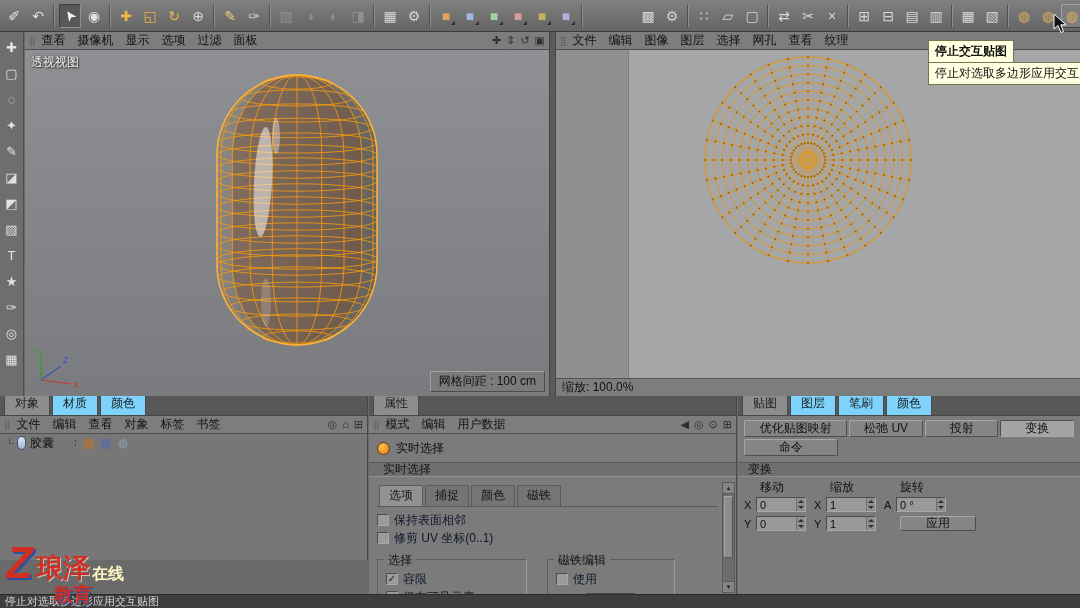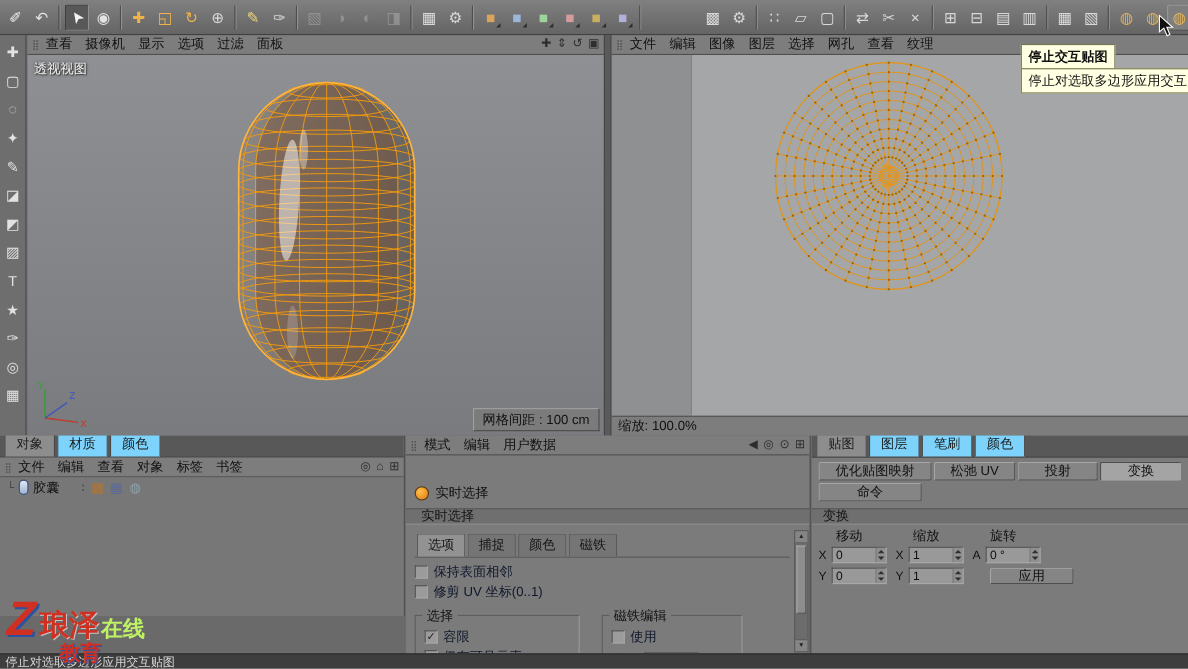--- a/index.html
+++ b/index.html
@@ -134,21 +134,21 @@
 
   
   .tooltip{position:absolute;left:928px;top:40px;z-index:80;}
   .tt-title{width:max-content;background:#ffffe1;border:1px solid #76764c;padding:2px 6px;font-weight:bold;color:#101010;}
   .tt-body{width:max-content;background:#ffffe1;border:1px solid #76764c;padding:2px 6px;margin-top:-1px;color:#101010;}
   .cursor{position:absolute;left:1053px;top:13px;z-index:90;}
   .watermark{position:absolute;left:6px;top:544px;z-index:40;pointer-events:none;line-height:1;}
   .wm-row{display:flex;align-items:flex-end;}
   .wm-logo{font-size:44px;font-weight:bold;font-style:italic;color:#cf3021;text-shadow:2px 2px 0 #2a52a0;line-height:38px;margin-right:3px;}
   .wm-cn-red{font-size:27px;font-weight:bold;color:#cf3021;text-shadow:1px 1px 0 rgba(255,255,255,.6);}
-  .wm-cn-blue{font-size:20px;font-weight:bold;color:#bef264;margin-left:2px;}
+  .wm-cn-blue{font-size:16px;font-weight:bold;color:#fef9c3;margin-left:2px;}
   .wm-line2{font-size:19px;font-weight:bold;color:#cf3021;margin-left:48px;margin-top:3px;text-shadow:1px 1px 0 #2a52a0;}
 </style>
 </head>
 <body>
 
 <div class="app" data-name="application-window">
 
   <div class="top-toolbar" data-name="top-toolbar">
       <div class="tb-icon" data-name="app-logo-icon">
         <span style="color: rgb(232, 232, 232);">✐</span>
@@ -864,20 +864,23 @@
         <span class="om-label" data-name="object-label">胶囊</span>
         <span class="om-dots" data-name="visibility-dots-icon">∶</span>
         <span class="tag-icon t1" data-name="texture-tag-icon">▩</span>
         <span class="tag-icon t2" data-name="uvw-tag-icon">▦</span>
         <span class="tag-icon t3" data-name="phong-tag-icon">◍</span>
       </div>
     </div>
   </div>
 
   <div class="panel panel-attr" data-name="attributes-panel">
+    <div class="tab-row" data-name="attributes-tab-row">
+      <span class="tab active" data-name="tab-attributes">属性</span>
+    </div>
     <div class="menubar" data-name="attributes-menubar">
       <span class="panel-handle" data-name="panel-handle-icon">⣿</span>
       <div class="menu-items" data-name="attributes-menu">
           <span class="menu-item" data-name="menu-item-0">模式</span>
           <span class="menu-item" data-name="menu-item-1">编辑</span>
           <span class="menu-item" data-name="menu-item-2">用户数据</span>
         </div>
       <div class="right">
         <span class="mini-icon" data-name="history-back-icon">◀</span>
         <span class="mini-icon" data-name="search-icon">◎</span>

